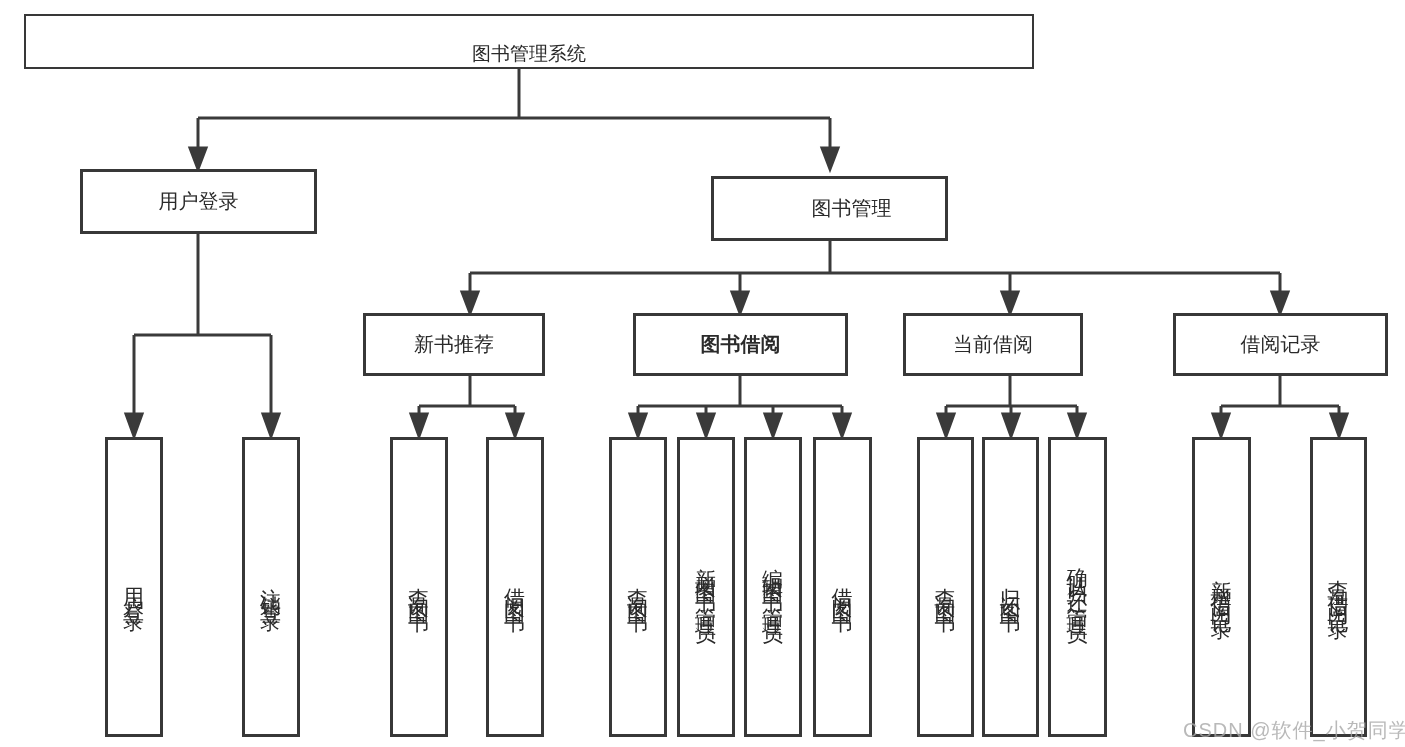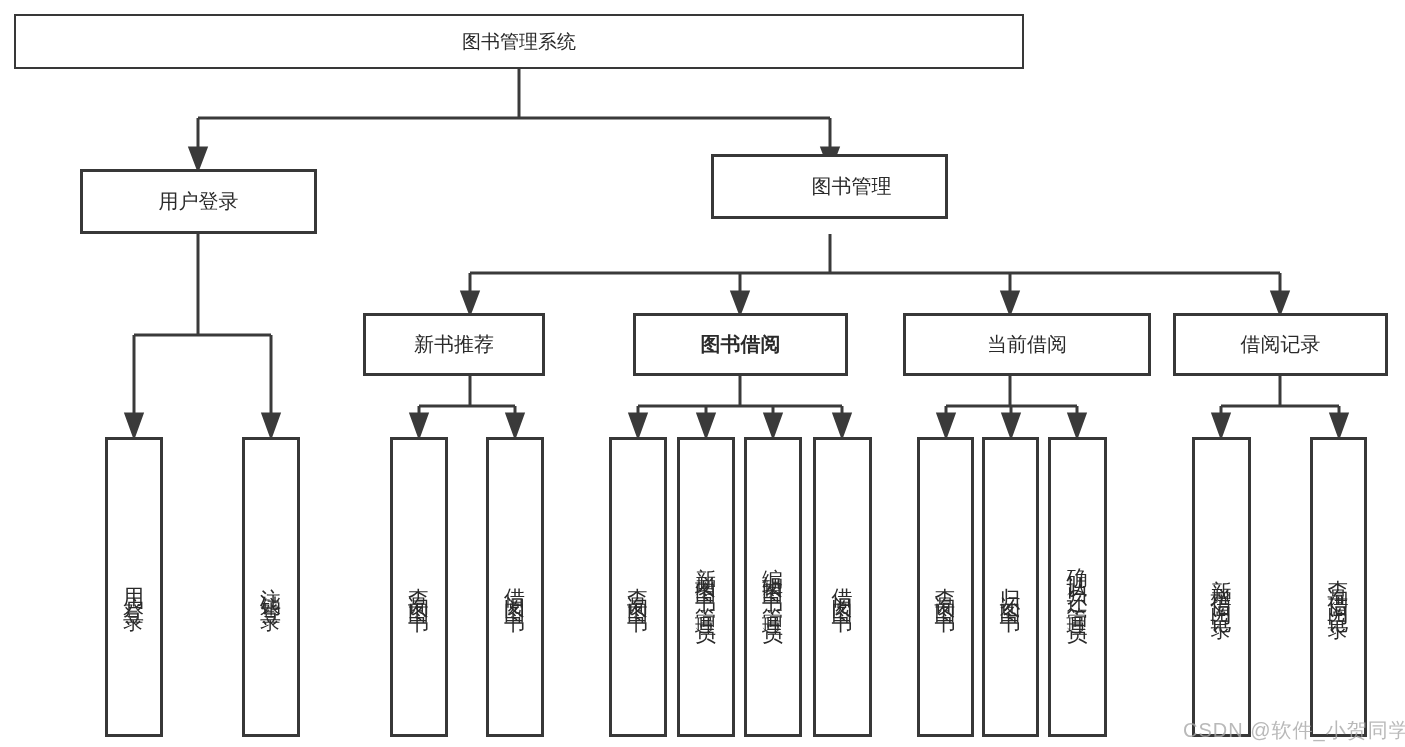--- a/index.html
+++ b/index.html
@@ -22,30 +22,31 @@
     box-sizing: border-box;
     background: #ffffff;
     border: 3px solid #383838;
     display: flex;
     align-items: center;
     justify-content: center;
     color: #2a2a2a;
     z-index: 1;
   }
   .root-node {
-    left: 14px; top: 14px; width: 1010px; height: 55px;
+    left: 24px; top: 14px; width: 1010px; height: 55px;
     border-width: 2px;
     font-size: 19px;
+    align-items: flex-end;
   }
   .h-node { font-size: 20px; }
   .n-user-login  { left: 80px;  top: 169px; width: 237px; height: 65px; }
-  .n-book-mgmt   { left: 711px; top: 154px; width: 237px; height: 65px; padding-left: 44px; }
+  .n-book-mgmt   { left: 711px; top: 176px; width: 237px; height: 65px; padding-left: 44px; }
   .n-new-book    { left: 363px; top: 313px; width: 182px; height: 63px; }
   .n-borrowing   { left: 633px; top: 313px; width: 215px; height: 63px; font-weight: bold; }
-  .n-current     { left: 903px; top: 313px; width: 248px; height: 63px; justify-content: center; }
+  .n-current     { left: 903px; top: 313px; width: 180px; height: 63px; justify-content: center; }
   .n-records     { left: 1173px; top: 313px; width: 215px; height: 63px; }
   .leaf {
     top: 437px; height: 300px; width: 58px;
   }
   .leaf .v-text {
     writing-mode: vertical-rl;
     text-orientation: mixed;
     font-size: 21px;
     letter-spacing: 8px;
     line-height: 1;

